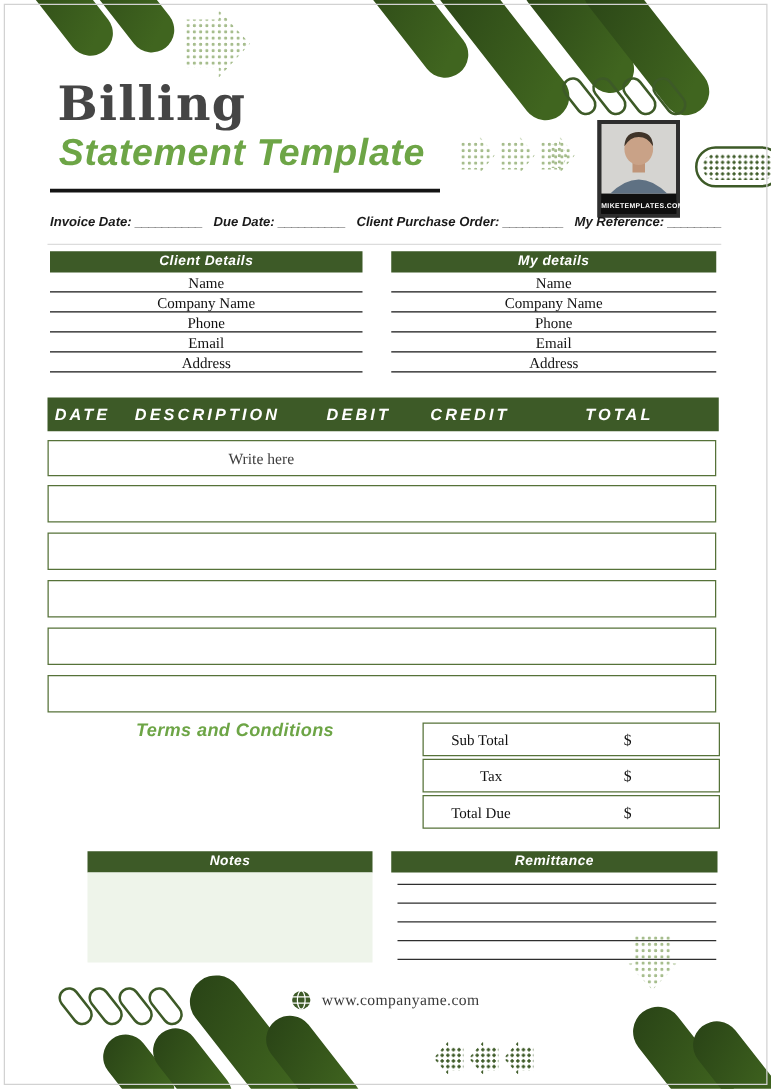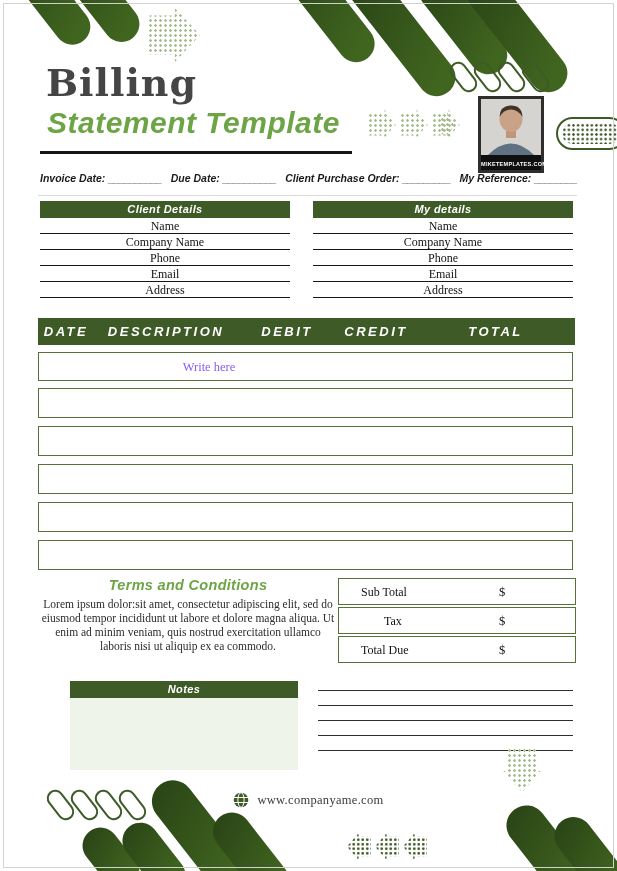--- a/index.html
+++ b/index.html
@@ -65,21 +65,21 @@
         text-align:center;line-height:16px;color:#111;}
 
   
   .items-head{position:absolute;left:38px;top:318px;width:537px;height:27px;
         background:var(--dark-green);display:grid;
         grid-template-columns:56px 144px 98px 80px 1fr;align-items:center;}
   .items-head span{text-align:center;color:#fff;font-size:13px;letter-spacing:2.5px;}
   .item-row{position:absolute;left:38px;width:535px;border:1px solid var(--border-green);background:#fff;}
   .row-first{top:352px;height:29px;}
   .row-first .desc{position:absolute;left:90px;width:160px;top:0;height:29px;line-height:29px;
-        text-align:center;font-size:12.5px;color:#8b5cf6;}
+        text-align:center;font-size:12.5px;color:#404040;}
   .row-first .amount{position:absolute;left:410px;width:80px;top:0;height:29px;line-height:29px;
         text-align:center;font-size:11.5px;color:#111;}
   .empty-rows{position:absolute;left:38px;top:388px;width:535px;}
   .empty-row{height:30px;border:1px solid var(--border-green);margin-bottom:8px;background:#fff;}
 
   
   .terms{position:absolute;left:40px;top:577px;width:296px;text-align:center;}
   .terms-title{font-size:14.5px;color:var(--script-green);letter-spacing:.3px;}
   .terms-body{margin-top:4px;font-size:11.5px;line-height:14px;color:#2c2c2c;}
   .totals{position:absolute;left:338px;top:578px;width:238px;}
@@ -187,21 +187,20 @@
   <div class="empty-rows">
     <div class="empty-row"></div>
     <div class="empty-row"></div>
     <div class="empty-row"></div>
     <div class="empty-row"></div>
     <div class="empty-row"></div>
   </div>
 
   <div class="terms">
     <div class="terms-title script">Terms and Conditions</div>
-    <div class="terms-body serif">Lorem ipsum dolor:sit amet, consectetur adipiscing elit, sed do eiusmod tempor incididunt ut labore et dolore magna aliqua. Ut enim ad minim veniam, quis nostrud exercitation ullamco laboris nisi ut aliquip ex ea commodo.</div>
   </div>
 
   <div class="totals">
     <div class="total-box">
       <span class="total-label serif">Sub Total</span>
       <span class="total-value serif">$</span>
     </div>
     <div class="total-box">
       <span class="total-label serif">Tax</span>
       <span class="total-value serif">$</span>
@@ -211,20 +210,21 @@
       <span class="total-value serif">$</span>
     </div>
   </div>
 
   <div class="notes">
     <div class="green-head script">Notes</div>
     <div class="notes-body"></div>
   </div>
 
   <div class="remittance">
+    <div class="green-head script">Remittance</div>
     <div class="rem-lines">
       <div class="rem-line"></div>
       <div class="rem-line"></div>
       <div class="rem-line"></div>
       <div class="rem-line"></div>
       <div class="rem-line"></div>
     </div>
   </div>
 
   <div class="dots arrow-d" style="left:502px;top:748px;width:40px;height:44px;"></div>

